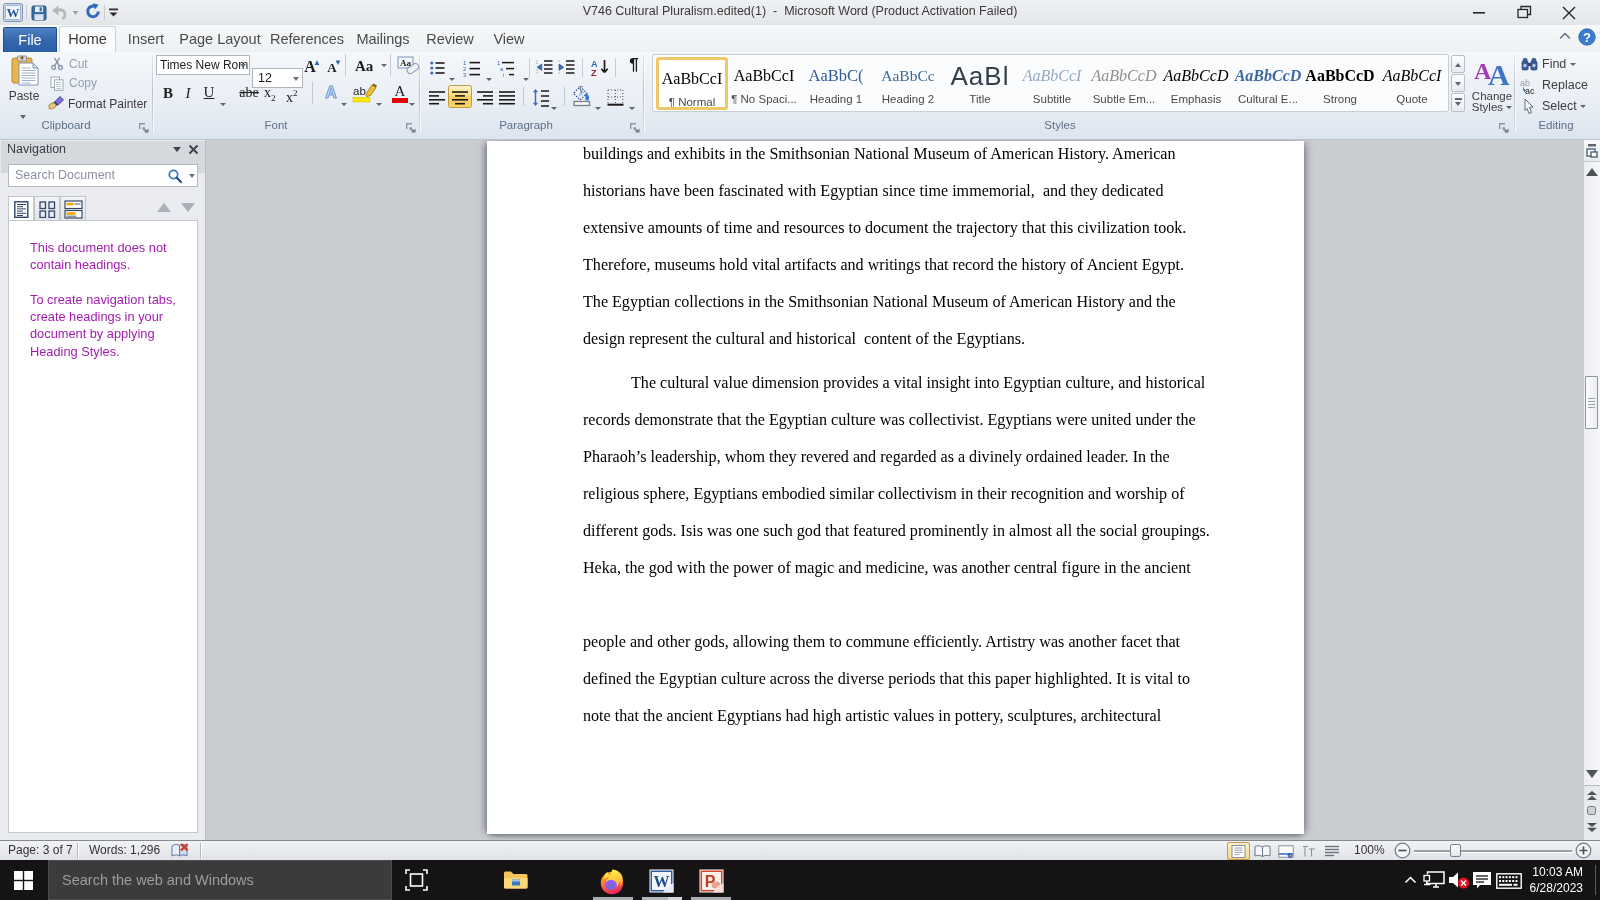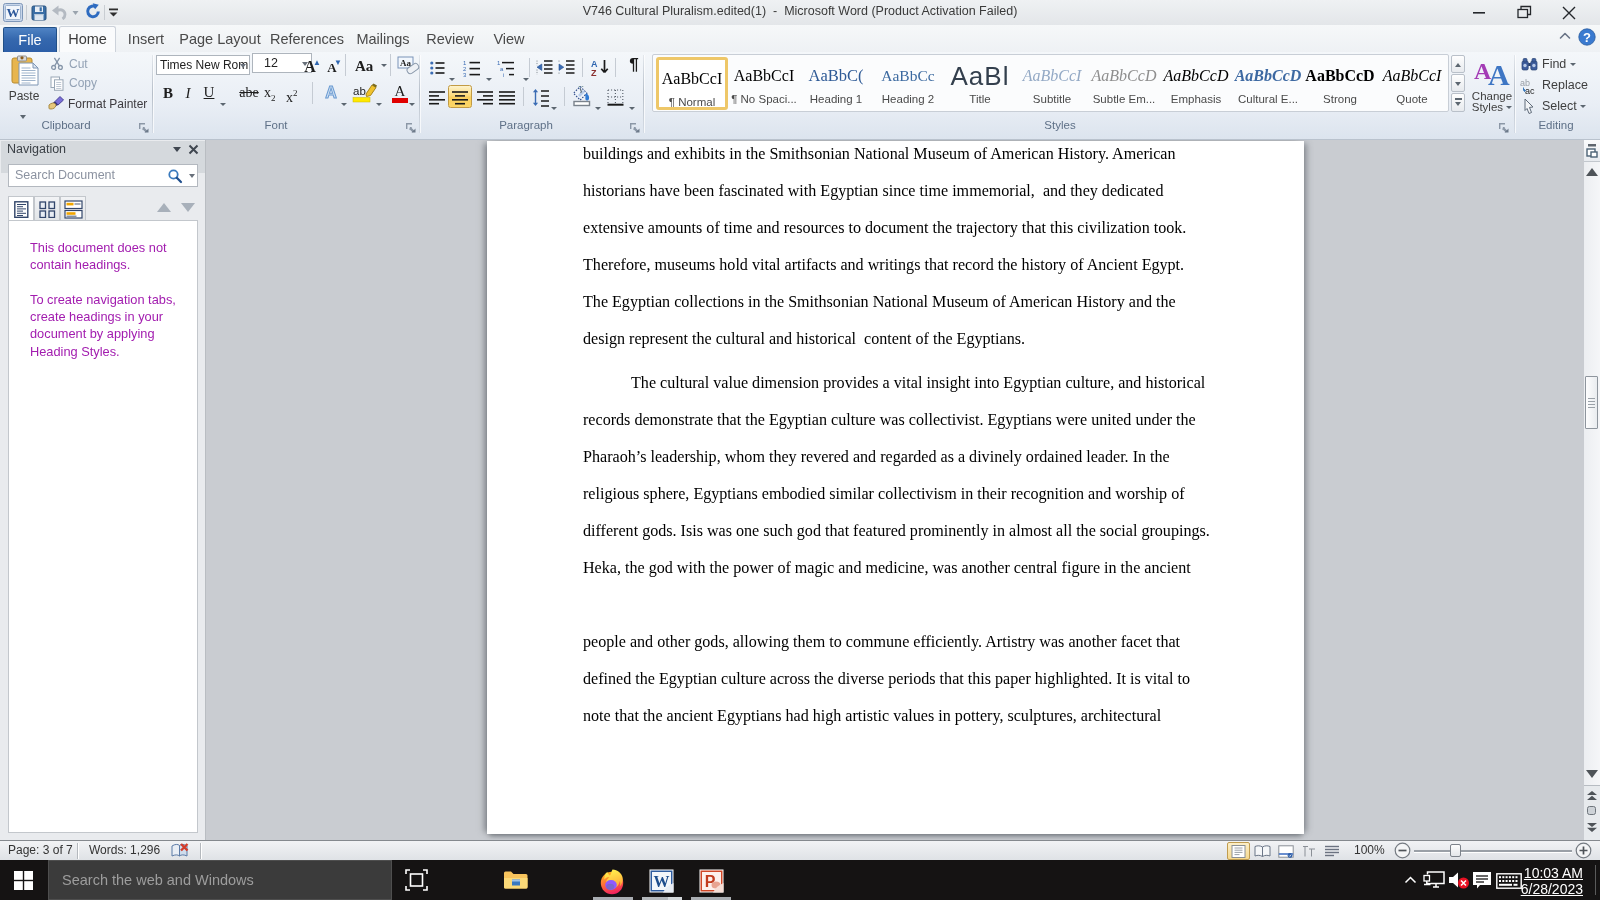--- a/index.html
+++ b/index.html
@@ -49,21 +49,21 @@
 
 #vscroll { left:1584px; top:140px; width:16px; height:700px; background:linear-gradient(90deg,#eceef1,#f5f6f8); }
 
 
 #statusbar { left:0; top:840px; width:1600px; height:20px; background:linear-gradient(#f2f3f5,#dfe2e6); border-top:1px solid #85898e; font-size:12px; color:#333; }
 .ssep { top:2px; width:1px; height:16px; background:#b4b8bd; box-shadow:1px 0 0 #fff; }
 
 
 #taskbar { left:0; top:860px; width:1600px; height:40px; background:#151313; }
 #tsearch { left:48px; top:0; width:344px; height:40px; background:#3b3b3b; border:1px solid #4e4e4e; font-size:14.5px; color:#9d9d9d; line-height:38px; }
-.clock { position:absolute; right:17px; color:#fff; font-size:14px; text-align:right;text-decoration:underline; }
+.clock { position:absolute; right:17px; color:#fff; font-size:12px; text-align:right; }
 </style>
 </head>
 <body>
 <div id="app">
 
   <div id="titlebar" class="abs">
     <div id="titletext" class="abs">V746 Cultural Pluralism.edited(1)&nbsp; -&nbsp; Microsoft Word (Product Activation Failed)</div>
     <div id="qat" class="abs" style="left:0;top:0;width:240px;height:25px;">
       <svg class="abs" style="left:3px;top:3px;" width="20" height="19" viewBox="0 0 20 19">
         <rect x="0.5" y="0.5" width="19" height="18" rx="2" fill="#c8d6ea" stroke="#7e97b8"></rect>
@@ -199,21 +199,21 @@
         <path d="M6 6 h2.2 l-0.8 0.8 l3 3 l-1.6 1.6 l-3 -3 l-0.8 0.8 Z" fill="#8b97a6"></path>
         <path d="M7.5 11.5 h4 v-4 l-1.2 1.2 l-1.6 1.6 Z" fill="#6d7a8a"></path>
       </svg>
     <svg class="abs launcher" style="left:1497px;" width="13" height="13" viewBox="0 0 13 13">
         <path d="M2 2 h6 v1.4 h-4.6 v4.6 H2 Z" fill="#8b97a6"></path>
         <path d="M6 6 h2.2 l-0.8 0.8 l3 3 l-1.6 1.6 l-3 -3 l-0.8 0.8 Z" fill="#8b97a6"></path>
         <path d="M7.5 11.5 h4 v-4 l-1.2 1.2 l-1.6 1.6 Z" fill="#6d7a8a"></path>
       </svg>
     <div id="gfont" class="abs" style="left:152px;top:0;width:267px;height:88px;">
       <div class="combo abs" style="left:4px;top:3px;width:94px;padding:1px 3px;line-height:17px;font-size:12px;">Times New Rom<span class="carr" style="position:absolute;right:3px;top:8px;border-top-color:#68707a;"></span></div>
-      <div class="combo abs" style="left:100px;top:1px;width:60px;padding:1px 11px;line-height:17px;">12<span class="carr" style="position:absolute;right:3px;top:8px;border-top-color:#68707a;"></span></div>
+      <div class="combo abs" style="left:100px;top:16px;width:51px;padding:1px 5px;line-height:17px;">12<span class="carr" style="position:absolute;right:3px;top:8px;border-top-color:#68707a;"></span></div>
       <div class="abs" style="left:149px;top:4px;width:18px;height:20px;font-family:'Liberation Serif',serif;font-weight:bold;font-size:16px;color:#1d1d1d;text-align:center;line-height:21px;">A<span style="position:absolute;left:12px;top:-4px;font-size:8px;color:#2f66b0;">▲</span></div>
       <div class="abs" style="left:171px;top:6px;width:18px;height:20px;font-family:'Liberation Serif',serif;font-weight:bold;font-size:13px;color:#1d1d1d;text-align:center;line-height:19px;">A<span style="position:absolute;left:11px;top:-5px;font-size:8px;color:#2f66b0;">▼</span></div>
       <div class="abs" style="left:193px;top:2px;width:1px;height:22px;background:#c5cbd3;"></div>
       <div class="abs" style="left:203px;top:4px;width:32px;height:20px;font-family:'Liberation Serif',serif;font-weight:bold;font-size:15px;color:#1d1d1d;line-height:20px;">Aa<span class="carr" style="position:absolute;right:0px;top:8px;border-top-width:3.5px;"></span></div>
       <div class="abs" style="left:238px;top:2px;width:1px;height:22px;background:#c5cbd3;"></div>
       <svg class="abs" style="left:245px;top:4px;" width="23" height="20" viewBox="0 0 23 20">
         <rect x="1" y="1" width="15" height="11" fill="#f2f7fd" stroke="#7a93b8"></rect>
         <text x="3" y="10" font-size="9" font-weight="bold" fill="#1d1d1d" font-family="Liberation Serif,serif">Aa</text>
         <rect x="10" y="10" width="12.5" height="6.5" rx="3" fill="#eef1f5" stroke="#8a99ab" transform="rotate(-35 15 13.5)"></rect>
       </svg>

